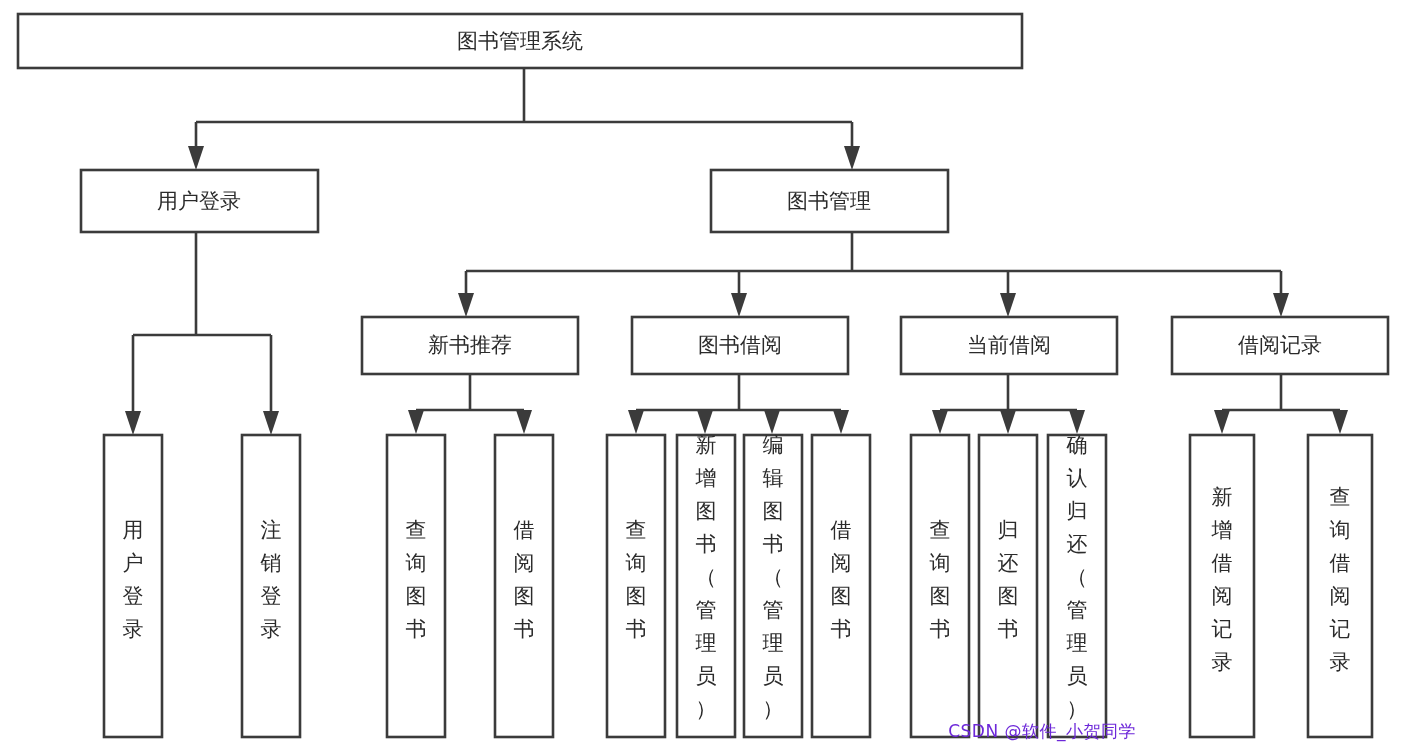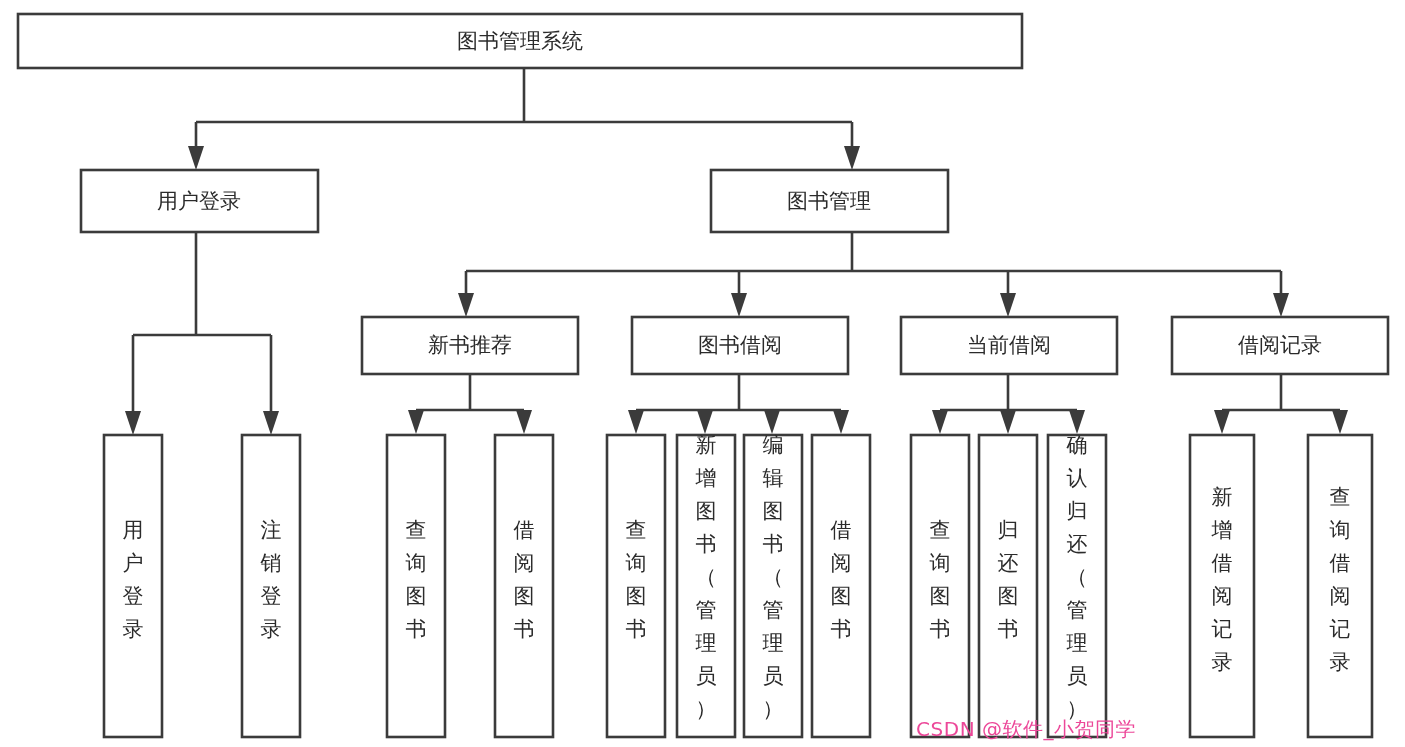--- a/index.html
+++ b/index.html
@@ -51,22 +51,22 @@
     font-family: "DejaVu Sans", "Liberation Sans", sans-serif;
     fill: #2b2b2b;
     font-size: 21px;
     text-anchor: middle;
   }
   .watermark {
     position: absolute;
     right: 8px;
     bottom: 4px;
     font-family: "DejaVu Sans", "Liberation Sans", sans-serif;
-    font-size: 20px;
-    color: #ec4899;
+    font-size: 17px;
+    color: #6d28d9;
     letter-spacing: 0.5px;
     white-space: nowrap;
     user-select: none;
   }
 </style>
 </head>
 <body>
 
 <div id="diagram-root">
 

